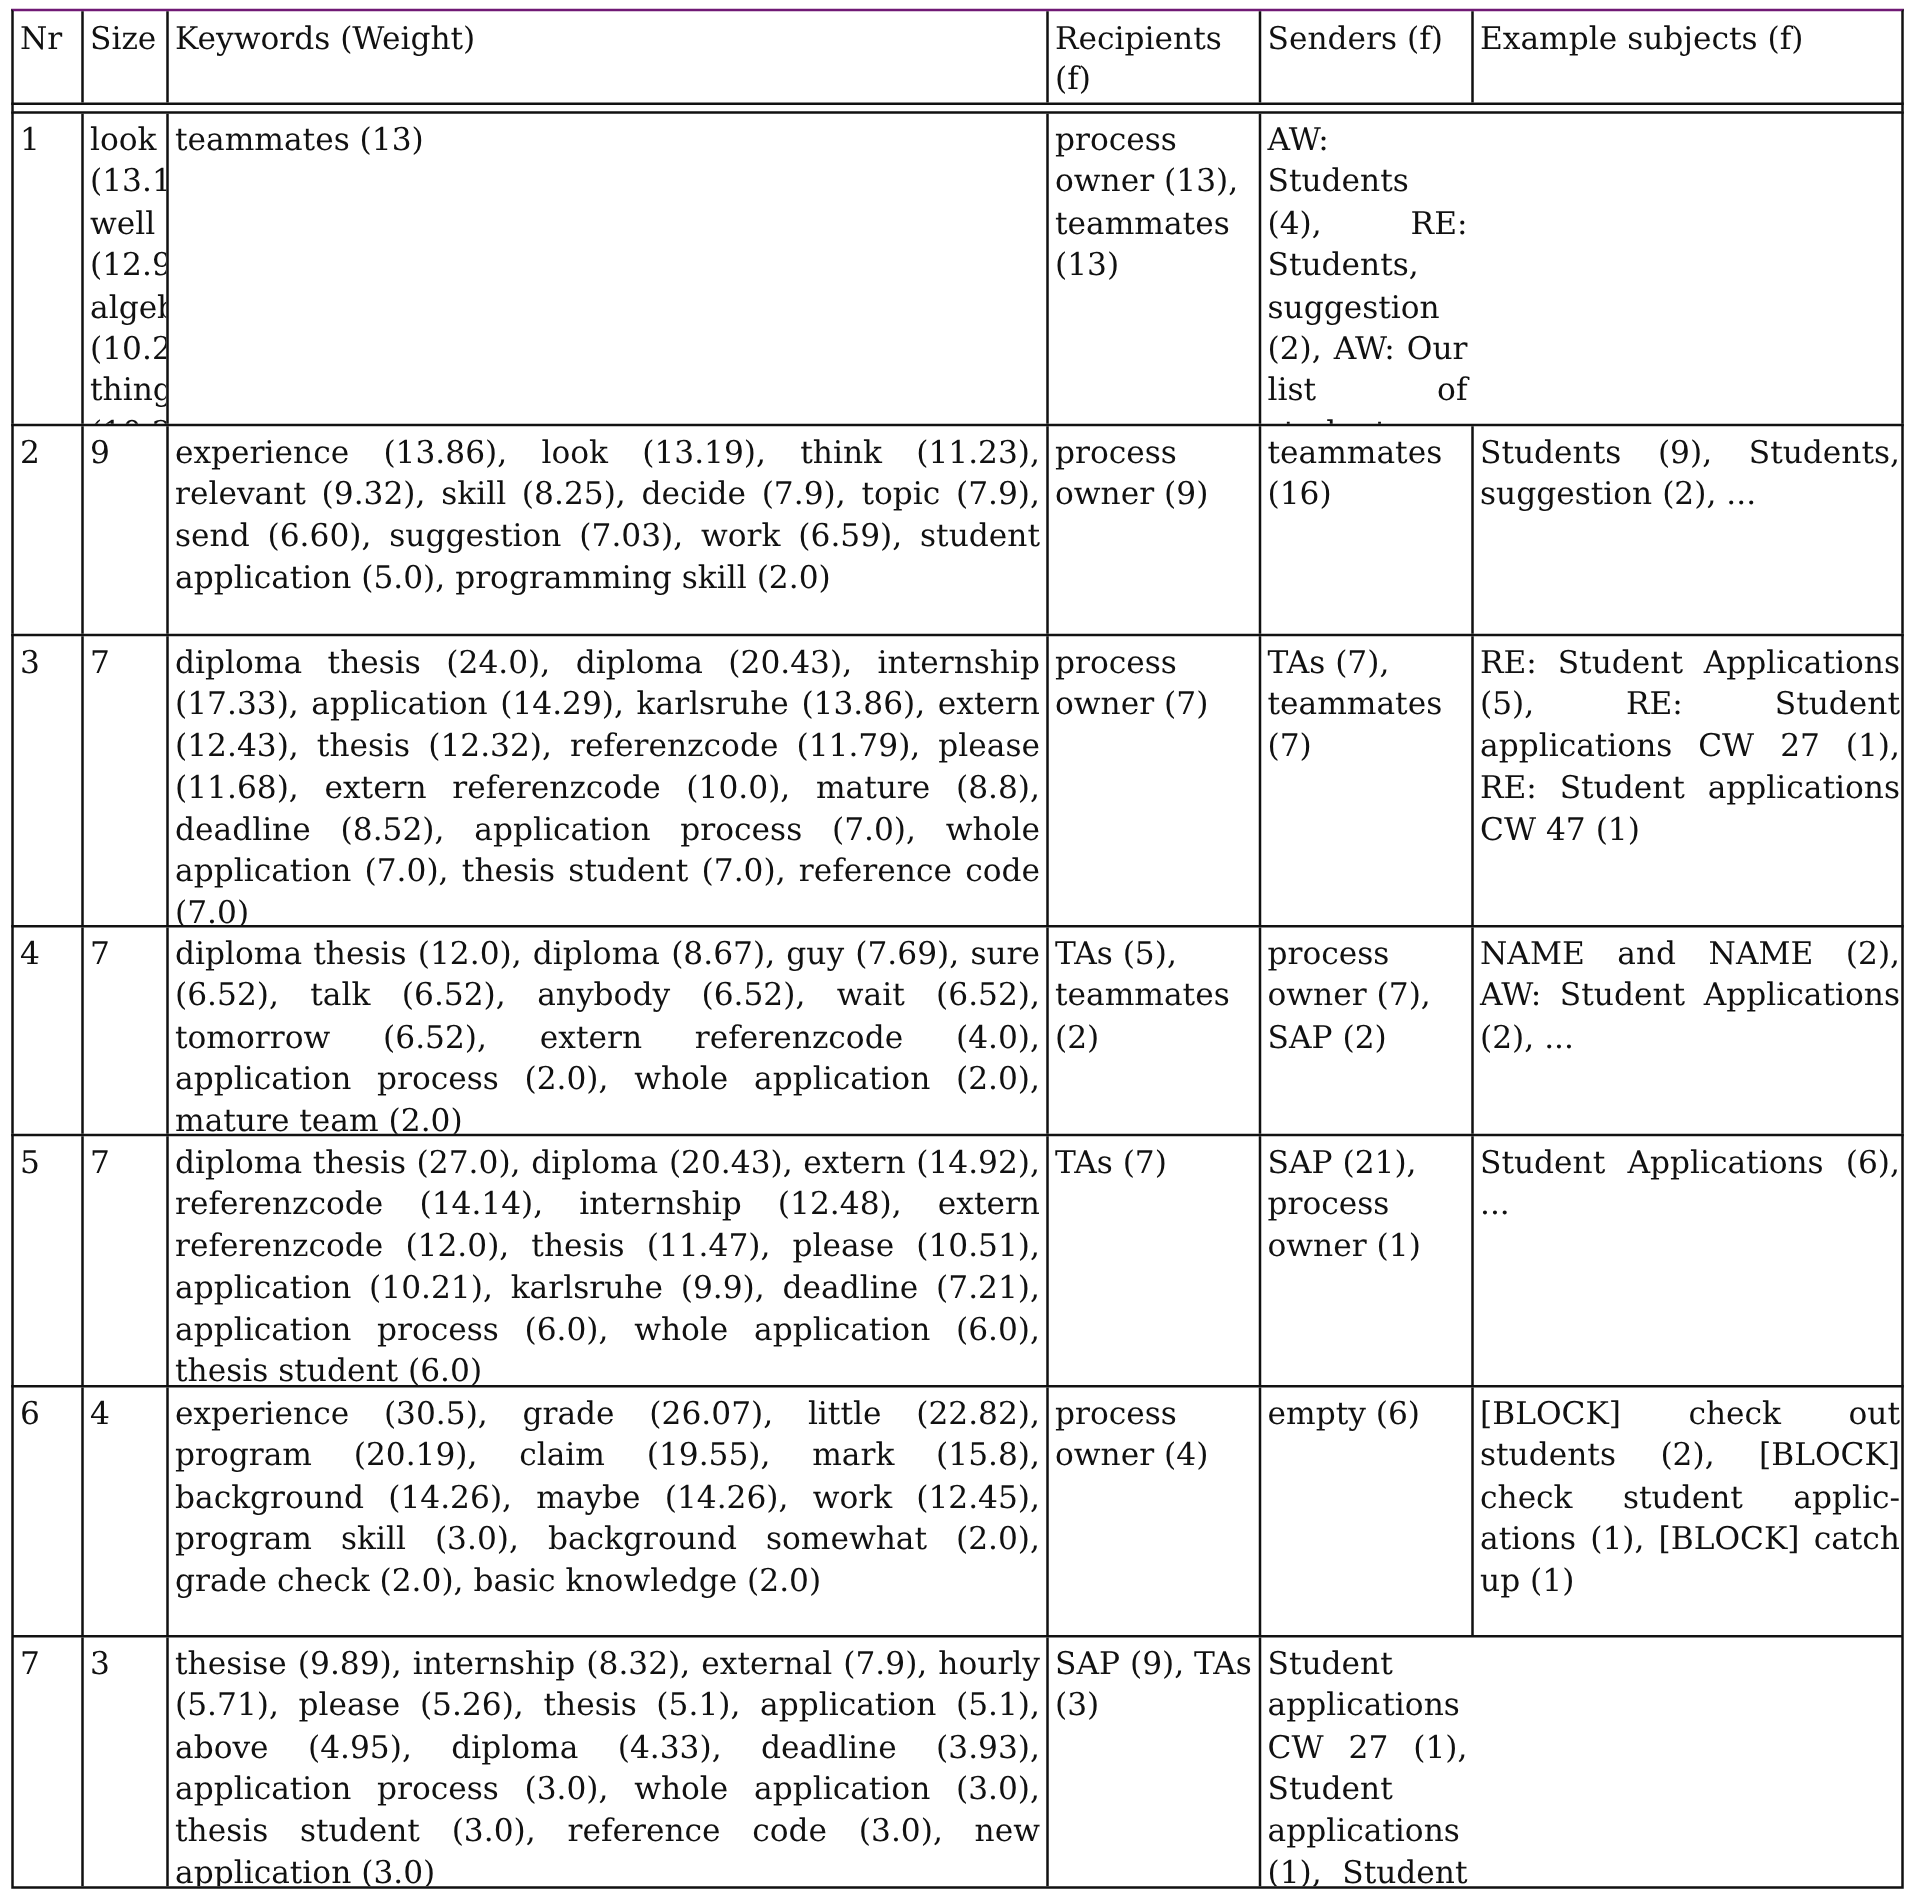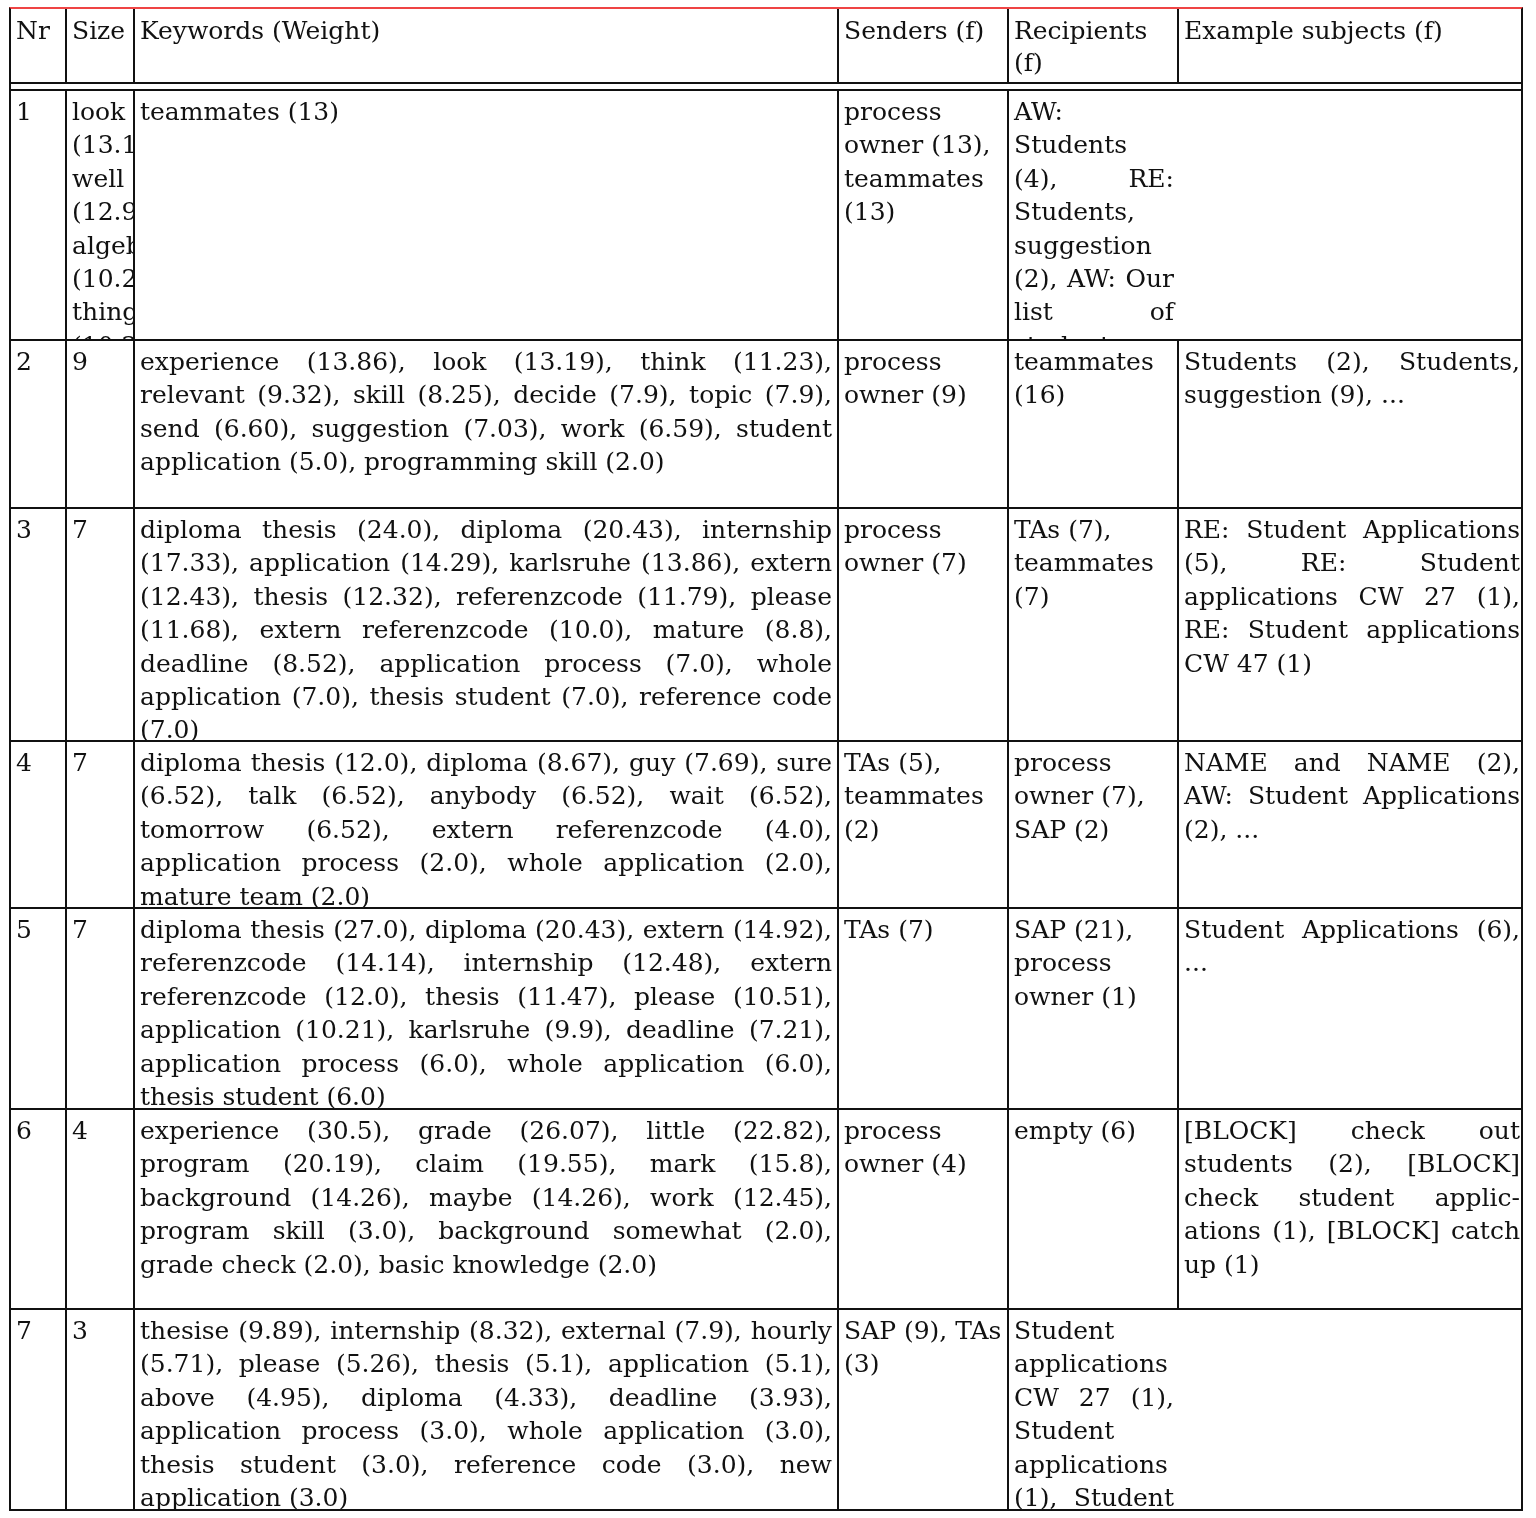--- a/index.html
+++ b/index.html
@@ -5,56 +5,56 @@
   html, body { margin: 0; padding: 0; background: #ffffff; }
   body { width: 1536px; height: 1518px; position: relative; overflow: hidden;
          font-family: "DejaVu Serif", "Liberation Serif", serif; color: #111; }
   .tbl { position: absolute; left: 9px; top: 7px; width: 1514px; }
   .row { display: grid; grid-template-columns: 56px 68px 704px 170px 170px 346px;
          border-left: 2px solid #111; border-right: 2px solid #111; box-sizing: border-box; }
   .cell { border-right: 2px solid #111; box-sizing: border-box; padding: 4px 5px 0 5px;
           font-size: 25px; line-height: 33.4px; overflow: hidden; }
   .cell:last-child { border-right: none; }
   .just { text-align: justify; }
-  .hdr { border-top: 2px solid #ef4444; border-bottom: 2px solid #111; height: 77px; }
+  .hdr { border-top: 2px solid #701a75; border-bottom: 2px solid #111; height: 77px; }
   .hdr .cell { line-height: 32px; padding-top: 6px; }
   .dbl { height: 5px; border-left: 2px solid #111; border-right: 2px solid #111; box-sizing: border-box; }
   .body-row { border-top: 2px solid #111; }
   .last { border-bottom: 2px solid #111; }
   .it { }
 </style>
 </head>
 <body>
 
 <div class="tbl">
   <div class="row hdr">
     <div class="cell">Nr</div>
     <div class="cell">Size</div>
     <div class="cell">Keywords (Weight)</div>
+    <div class="cell">Recipients (f)</div>
     <div class="cell">Senders (f)</div>
-    <div class="cell">Recipients (f)</div>
     <div class="cell">Example subjects (f)</div>
   </div>
   <div class="dbl"></div>
 
   <div class="row body-row" style="height:250px;">
     <div class="cell">1</div>
     <div class="cell just">look (13.19), well (12.96), algebra (10.26), thing (10.26), winner (10.26), get (10.26), linear (10.26), list (10.03), seem (7.07), diploma thesis (5.0), linear algebra (4.0), extern referenzcode (4.0), favorite subject (2.0), thesis student (2.0), reference code (2.0), mix impression (2.0)</div>
     <div class="cell">teammates (13)</div>
     <div class="cell">process owner (13), teammates (13)</div>
     <div class="cell just">AW: Students (4), RE: Students, suggestion (2), AW: Our list of students (2), WG: Student Applications (2), RE: Students (2), ...</div>
   </div>
 
   <div class="row body-row" style="height:168px;">
     <div class="cell">2</div>
     <div class="cell">9</div>
     <div class="cell just">experience (13.86), look (13.19), think (11.23), relevant (9.32), skill (8.25), decide (7.9), topic (7.9), send (6.60), suggestion (7.03), work (6.59), student application (5.0), programming skill (2.0)</div>
     <div class="cell">process owner (9)</div>
     <div class="cell">teammates (16)</div>
-    <div class="cell just">Students (2), Students, suggestion (9), ...</div>
+    <div class="cell just">Students (9), Students, suggestion (2), ...</div>
   </div>
 
   <div class="row body-row" style="height:233px;">
     <div class="cell">3</div>
     <div class="cell">7</div>
     <div class="cell just">diploma thesis (24.0), diploma (20.43), in­ternship (17.33), application (14.29), karlsruhe (13.86), extern (12.43), thesis (12.32), referen­zcode (11.79), please (11.68), extern referen­zcode (10.0), mature (8.8), deadline (8.52), ap­plication process (7.0), whole application (7.0), thesis student (7.0), reference code (7.0)</div>
     <div class="cell">process owner (7)</div>
     <div class="cell">TAs (7), teammates (7)</div>
     <div class="cell just">RE: Student Applic­ations (5), RE: Stu­dent applications CW 27 (1), RE: Student ap­plications CW 47 (1)</div>
   </div>

